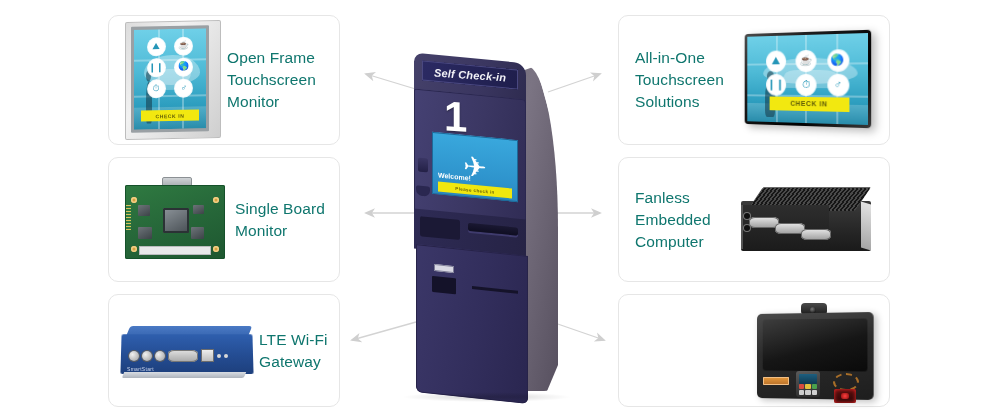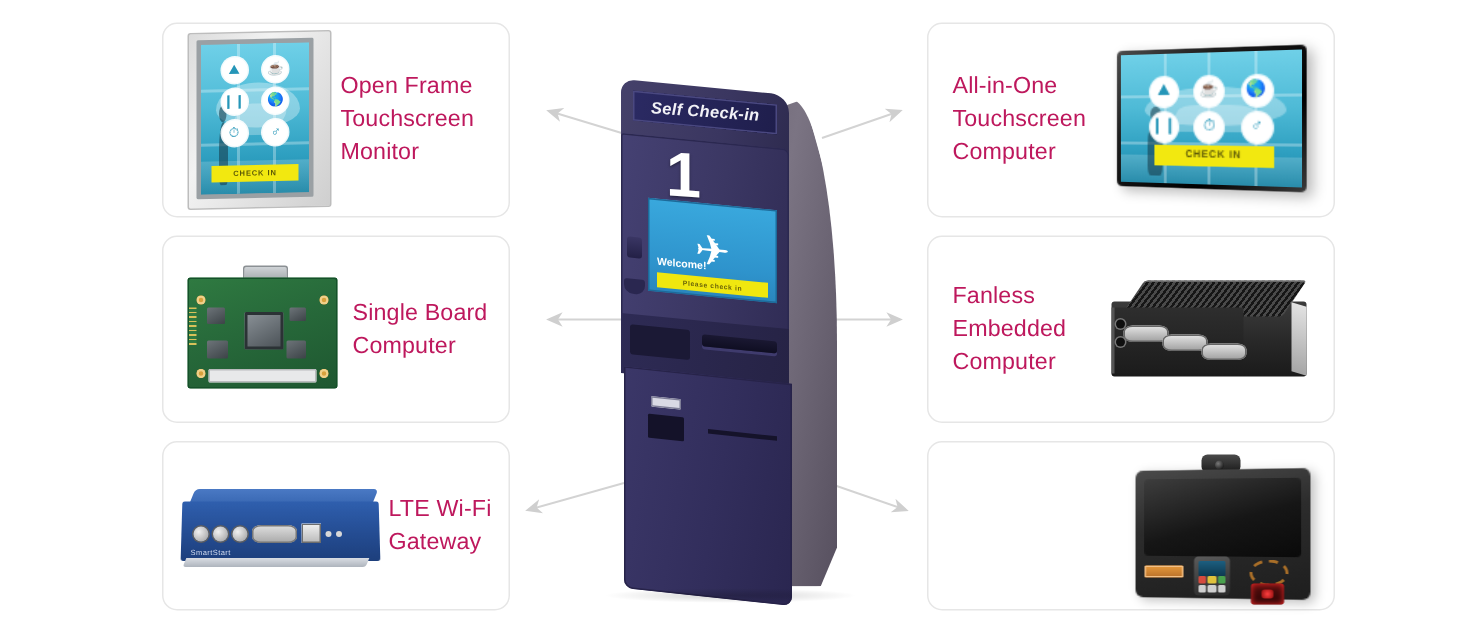--- a/index.html
+++ b/index.html
@@ -26,21 +26,21 @@
     display: flex;
     align-items: center;
   }
   .card.left  { left: 108px; width: 232px; }
   .card.right { left: 618px; width: 272px; }
   .row1 { top: 15px;  height: 130px; }
   .row2 { top: 157px; height: 125px; }
   .row3 { top: 294px; height: 113px; }
 
   .card-label {
-    color: #be185d;
+    color: #0f766e;
     font-size: 15.5px;
     line-height: 1.42;
     letter-spacing: .1px;
     white-space: pre-line;
   }
   .card.left .card-label  { order: 2; padding-left: 6px; }
   .card.right .card-label { order: 1; padding-left: 16px; }
   .card.left  .card-art { order: 1; }
   .card.right .card-art { order: 2; margin-left: auto; }
 
@@ -589,21 +589,21 @@
       <div class="chip c4"></div>
       <div class="edge"></div>
       <div class="slot"></div>
       <div class="hole h1"></div>
       <div class="hole h2"></div>
       <div class="hole h3"></div>
       <div class="hole h4"></div>
     </div>
   </div>
   <div class="card-label">Single Board
-Computer</div>
+Monitor</div>
 </div>
 
 <div class="card left row3">
   <div class="card-art gw">
     <div class="top"></div>
     <div class="body"></div>
     <div class="face">
       <div class="sma"></div>
       <div class="sma"></div>
       <div class="sma"></div>
@@ -615,21 +615,21 @@
     <div class="brand">SmartStart</div>
     <div class="foot"></div>
   </div>
   <div class="card-label">LTE Wi-Fi
 Gateway</div>
 </div>
 
 <div class="card right row1">
   <div class="card-label">All-in-One
 Touchscreen
-Computer</div>
+Solutions</div>
   <div class="card-art aio">
     <div class="frame"></div>
     <div class="scr">
       <div class="scene">
         <div class="plane"></div>
         <div class="mullion-v" style="left:25%"></div>
         <div class="mullion-v" style="left:50%"></div>
         <div class="mullion-v" style="left:75%"></div>
         <div class="mullion-h" style="top:32%"></div>
         <div class="mullion-h" style="top:68%"></div>

